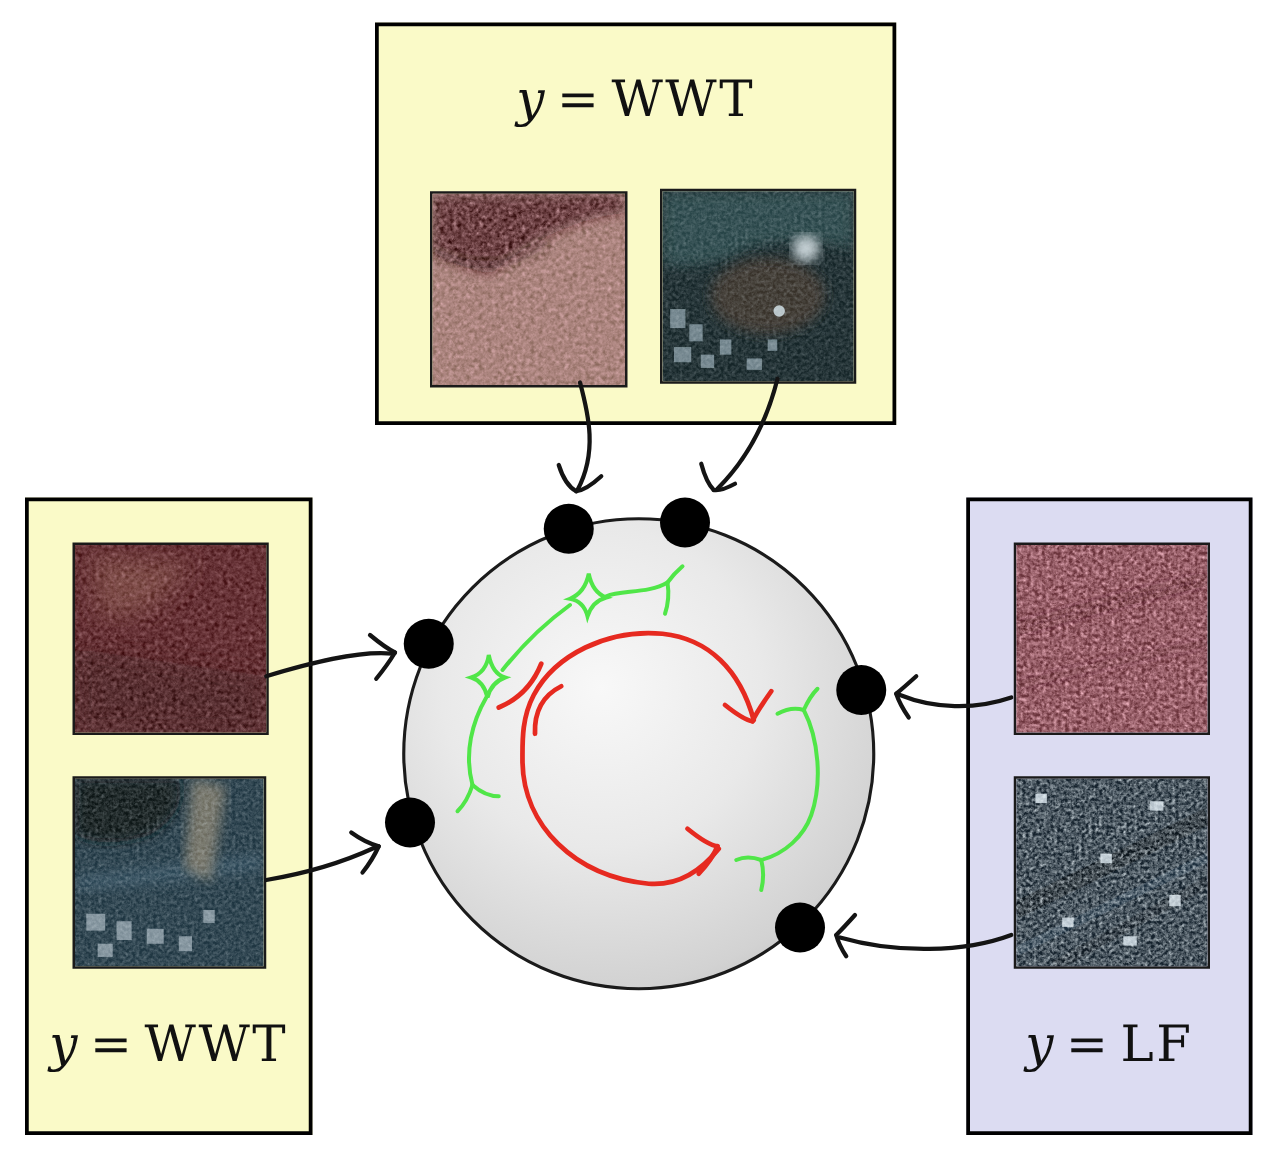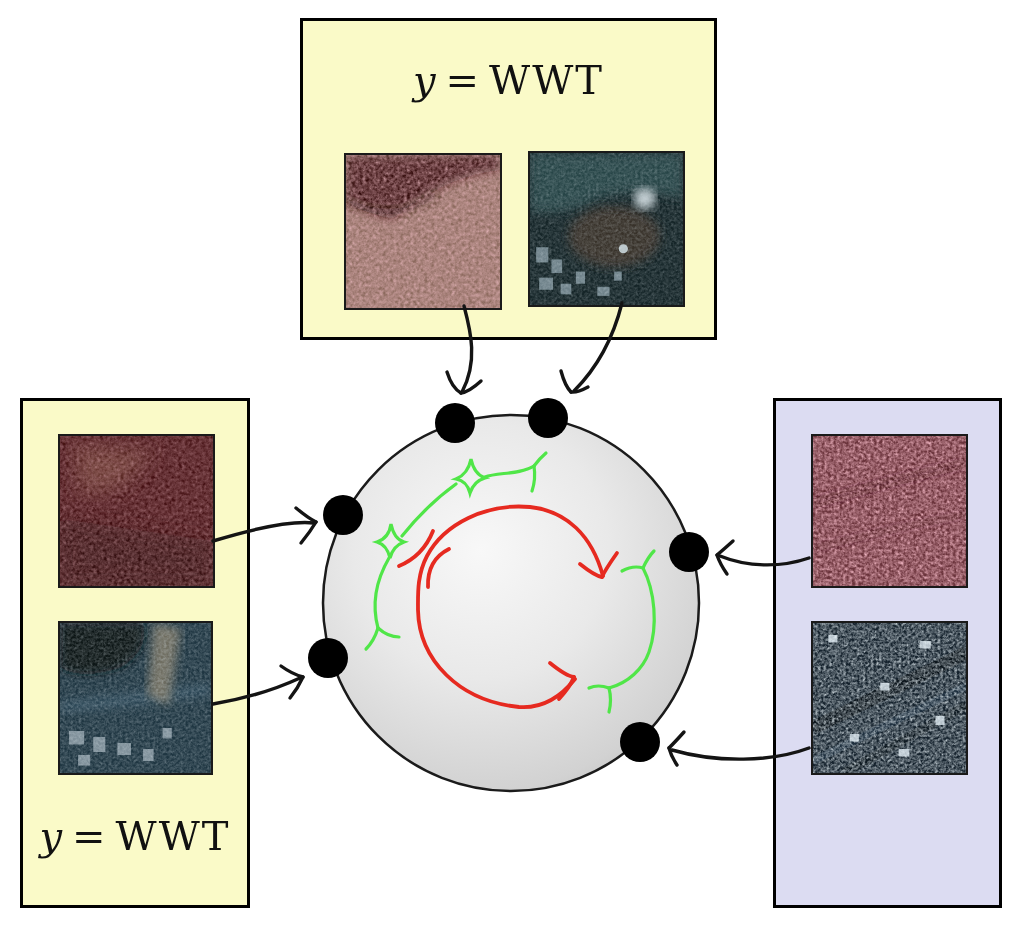--- a/index.html
+++ b/index.html
@@ -129,20 +129,23 @@
       <g fill="#c8d4dc" opacity="0.9">
         <rect x="10" y="8" width="6" height="5"></rect>
           <rect x="70" y="12" width="7" height="5"></rect>
         <rect x="44" y="40" width="6" height="5"></rect>
           <rect x="80" y="62" width="6" height="6"></rect>
         <rect x="24" y="74" width="6" height="5"></rect>
           <rect x="56" y="84" width="7" height="5"></rect>
       </g>
       <rect width="100" height="100" filter="url(#spk-lite)" opacity="0.75"></rect>
     </svg>
+    <div class="box-label" style="top:412px;">
+      <span class="mvar">y</span><span class="mrel">=</span><span class="mval">LF</span>
+    </div>
   </div>
 
   <svg id="overlay" width="1022" height="938" viewBox="0 0 1022 938">
 
     <circle cx="511" cy="603" r="188" fill="url(#ball)" stroke="#1b1b1b" stroke-width="2.5"></circle>
 
     <g stroke="#e62a20" stroke-width="3.8" fill="none" stroke-linecap="round">
       <path d="M 603,576 C 592,536 567,511 530,507 C 486,503 444,524 427,556
                C 417,575 418,594 418,610 C 419,660 459,701 519,707 C 545,709 563,694 575,679"></path>
       <g>

